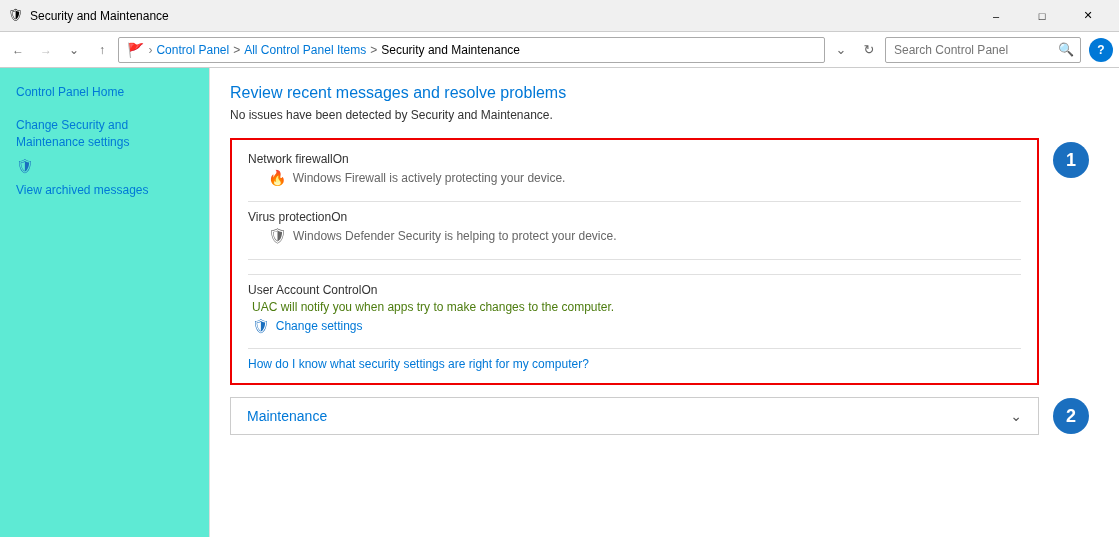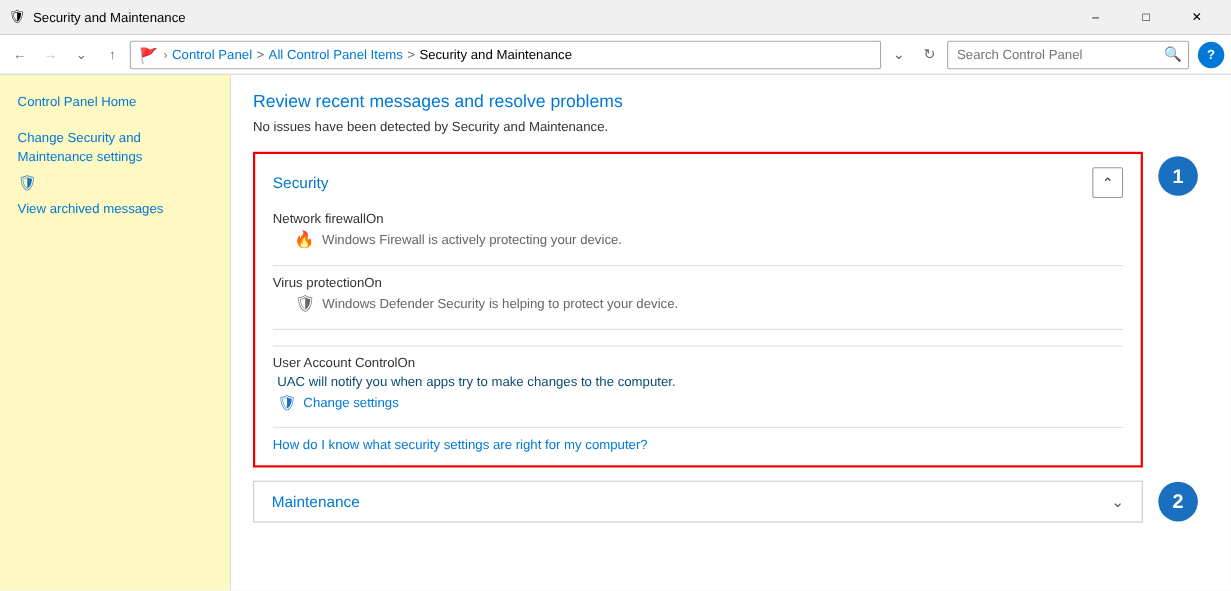--- a/index.html
+++ b/index.html
@@ -50,38 +50,38 @@
       color: #000;
       background: #fff;
       display: flex; align-items: center;
       border-radius: 2px;
     }
     .address-path-text { color: #000; font-size: 12px; }
     .address-path-sep { color: #666; margin: 0 4px; }
     .address-path-link { color: #0078d7; cursor: pointer; }
     .address-refresh { width: 24px; height: 24px; border: none; background: transparent; cursor: pointer; font-size: 13px; color: #666; display: flex; align-items: center; justify-content: center; border-radius: 2px; }
     .search-box {
-      width: 220px; height: 26px;
+      width: 196px; height: 26px;
       border: 1px solid #aaa;
       padding: 0 28px 0 8px;
       font-size: 12px;
       border-radius: 2px;
       position: relative;
     }
     .search-wrapper { position: relative; display: flex; align-items: center; }
     .search-icon { position: absolute; right: 6px; color: #666; font-size: 13px; pointer-events: none; }
     .help-btn { width: 24px; height: 24px; border-radius: 50%; background: #0078d7; border: none; color: #fff; cursor: pointer; font-size: 12px; font-weight: bold; display: flex; align-items: center; justify-content: center; margin-left: 4px; }
 
     
     .main-layout { display: flex; height: calc(537px - 68px); }
 
     
     .sidebar {
       width: 210px;
-      background: #fef9c3;
+      background: #5eead4;
       padding: 12px 0;
       border-right: 1px solid #ddd;
       flex-shrink: 0;
     }
     .sidebar-link {
       display: block;
       padding: 4px 16px;
       color: #0078d7;
       font-size: 12px;
       cursor: pointer;
@@ -227,24 +227,20 @@
     <a class="sidebar-link">View archived messages</a>
   </div>
 
   <div class="content">
 
     <div class="page-title">Review recent messages and resolve problems</div>
     <div class="page-subtitle">No issues have been detected by Security and Maintenance.</div>
 
     <div style="position: relative; margin-right: 60px;">
       <div class="section-box">
-        <div class="section-header">
-          <span class="section-title">Security</span>
-          <button class="collapse-btn">⌃</button>
-        </div>
 
         <div class="security-item">
           <div class="security-item-header">
             <span class="security-item-name">Network firewall</span>
             <span class="security-item-status">On</span>
           </div>
           <div class="security-item-desc">
             <span style="font-size: 15px;">🔥</span>
             <span>Windows Firewall is actively protecting your device.</span>
           </div>
@@ -268,21 +264,21 @@
         <div class="security-item">
         </div>
 
         <div class="divider"></div>
 
         <div class="security-item">
           <div class="security-item-header">
             <span class="security-item-name">User Account Control</span>
             <span class="security-item-status">On</span>
           </div>
-          <div class="security-item-desc-no-icon" style="margin-top: 3px; font-size: 12px; color: #0c4a6e;">UAC will notify you when apps try to make changes to the computer.</div>
+          <div class="security-item-desc-no-icon" style="margin-top: 3px; font-size: 12px; color: #4d7c0f;">UAC will notify you when apps try to make changes to the computer.</div>
           <div class="uac-change">
             <span style="font-size:14px; color:#1a6fbf;">🛡</span>
             <a class="uac-link">Change settings</a>
           </div>
         </div>
 
         <div class="divider"></div>
 
         <a class="section-link">How do I know what security settings are right for my computer?</a>
       </div>

